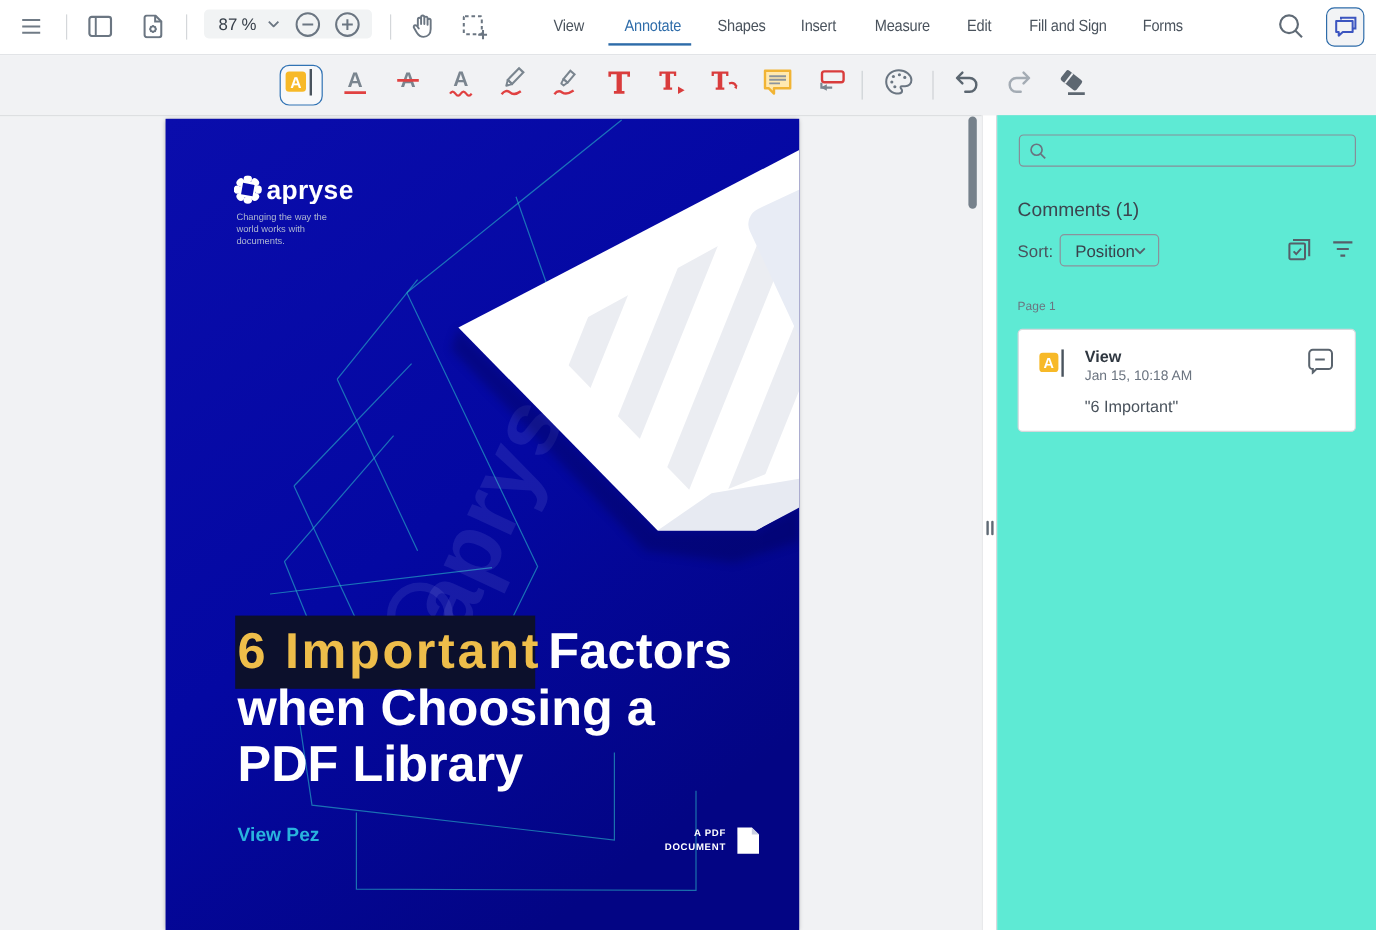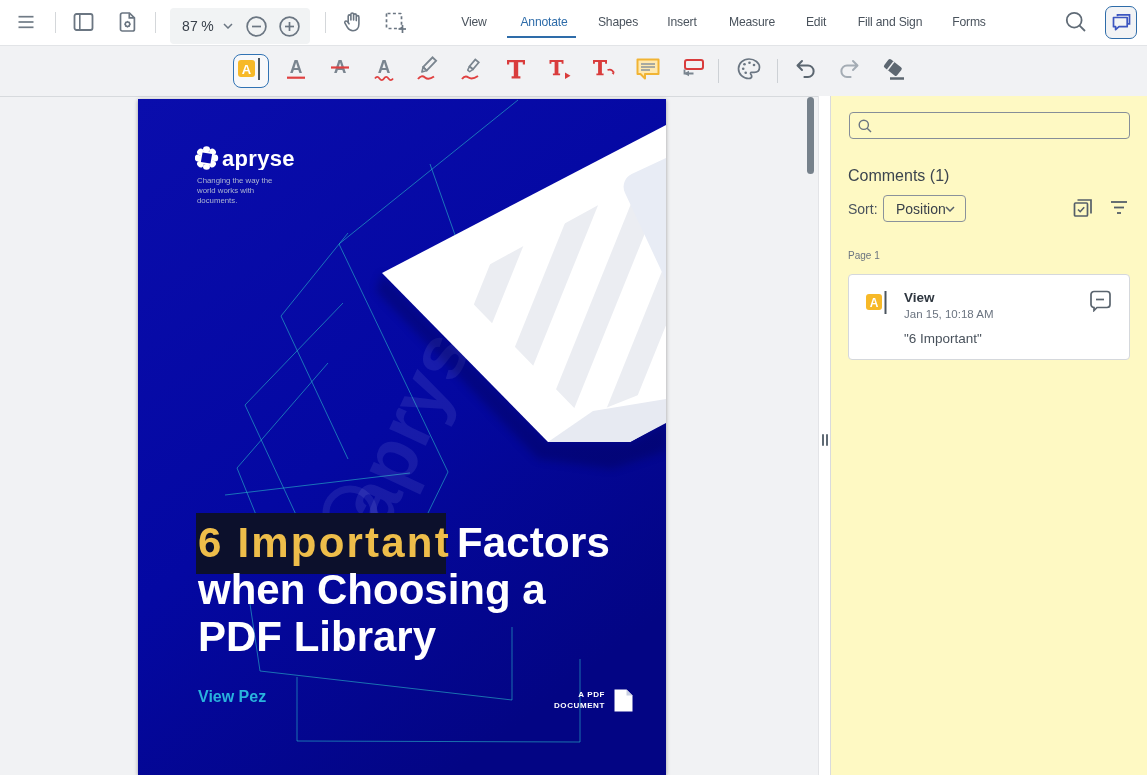--- a/index.html
+++ b/index.html
@@ -4,21 +4,21 @@
 <style>
   html,body{margin:0;padding:0;}
   body{width:1147px;height:775px;overflow:hidden;background:#fff;
        font-family:"Liberation Sans",sans-serif;position:relative;}
   .abs{position:absolute;}
   
   #hdr{position:absolute;left:0;top:0;width:1147px;height:45px;background:#fff;
        border-bottom:1px solid #e2e4e7;}
   .hbtn{position:absolute;top:0;height:44px;display:flex;align-items:center;justify-content:center;}
   .vdiv{position:absolute;top:12px;width:1px;height:21px;background:#d4d7da;}
-  #zoomgrp{position:absolute;left:170px;top:8px;width:140px;height:36px;background:#f1f3f4;
+  #zoomgrp{position:absolute;left:170px;top:8px;width:140px;height:24px;background:#f1f3f4;
            border-radius:4px;display:flex;align-items:center;}
   #zoomtxt{font-size:14px;color:#39414b;margin-left:12px;letter-spacing:.3px;}
   .tab{position:absolute;top:0;height:44px;line-height:44px;font-size:13.5px;color:#4a535d;letter-spacing:-0.2px;transform:translateX(-50%) scaleX(0.9);}
   .tab.active{color:#2e6ca9;}
   #tabline{position:absolute;left:507px;top:36px;width:69px;height:2px;background:#2e6ca9;}
   #cmtbtn{position:absolute;left:1105px;top:6px;width:30px;height:31px;border:1px solid #2e6ca9;
           border-radius:7px;background:#f2f3f5;display:flex;align-items:center;justify-content:center;}
   
   #tb2{position:absolute;left:0;top:46px;width:1147px;height:50px;background:#f1f2f4;
        border-bottom:1px solid #d7dadd;}
@@ -29,21 +29,21 @@
   
   #docarea{position:absolute;left:0;top:97px;width:818px;height:678px;background:#f1f2f4;}
   #page{position:absolute;left:138px;top:2px;width:528px;height:676px;background:#0509a4;
         overflow:hidden;box-shadow:0 1px 4px rgba(0,0,0,.35);}
   #sbthumb{position:absolute;left:807px;top:0px;width:7px;height:77px;background:#76818b;border-radius:4px;}
   
   #rsz{position:absolute;left:818px;top:96px;width:13px;height:679px;background:#fff;
        border-left:1px solid #e3e4e7;border-right:1px solid #d9dadd;box-sizing:border-box;}
   .rszbar{position:absolute;top:338px;width:2px;height:12px;background:#5f6a74;border-radius:1px;}
   
-  #panel{position:absolute;left:831px;top:96px;width:316px;height:679px;background:#fef9c3;}
+  #panel{position:absolute;left:831px;top:96px;width:316px;height:679px;background:#5eead4;}
   #psearch{position:absolute;left:18px;top:16px;width:281px;height:27px;border:1px solid #868e98;
            border-radius:4px;box-sizing:border-box;}
   #ptitle{position:absolute;left:17px;top:71px;font-size:16px;color:#3c454f;}
   #sortlbl{position:absolute;left:17px;top:105px;font-size:14px;color:#4a535d;}
   #sortdd{position:absolute;left:52px;top:99px;width:83px;height:27px;border:1px solid #8a929b;
           border-radius:4px;box-sizing:border-box;}
   #sorttxt{position:absolute;left:12px;top:5px;font-size:14px;color:#39414b;}
   #pg1{position:absolute;left:17px;top:154px;font-size:10px;color:#6b7580;}
   #card{position:absolute;left:17px;top:178px;width:282px;height:86px;border:1px solid #d5d8dc;
         border-radius:4px;box-sizing:border-box;background:#fff;}

